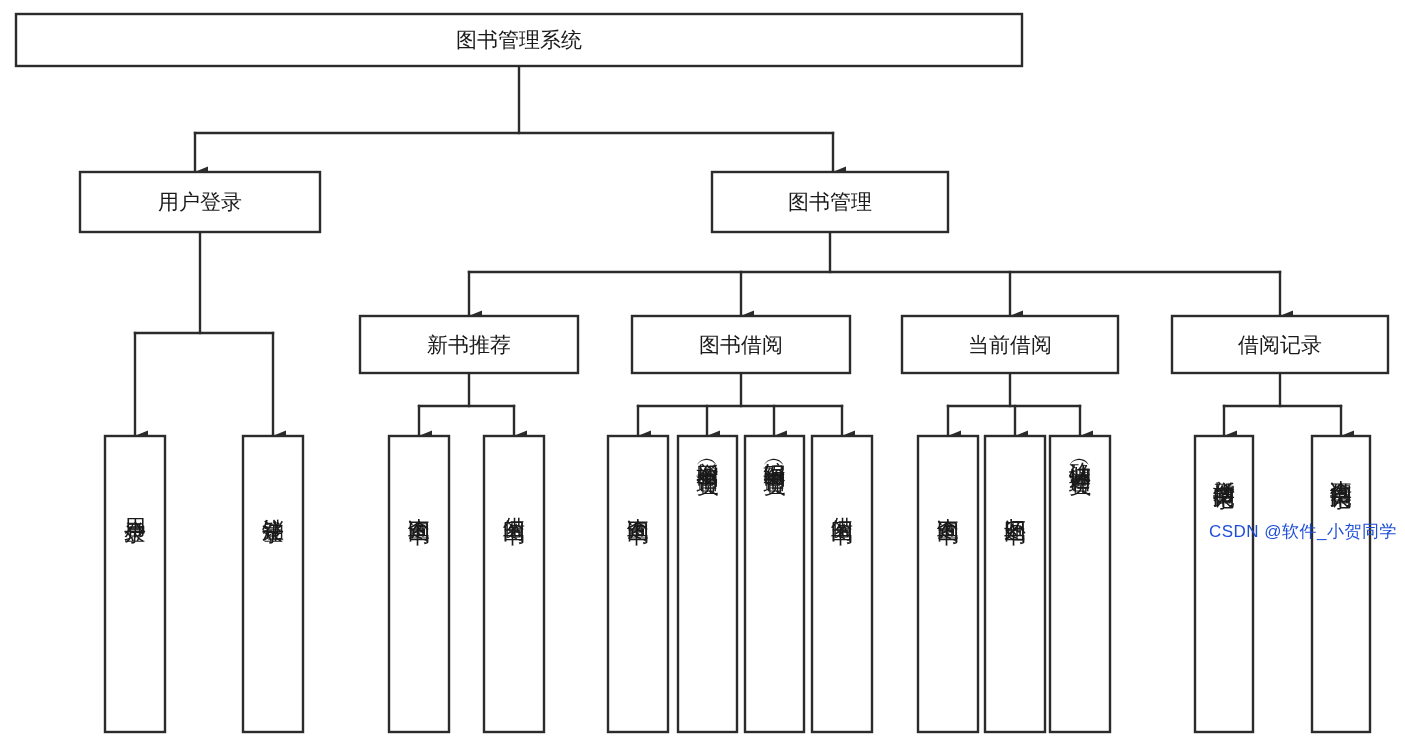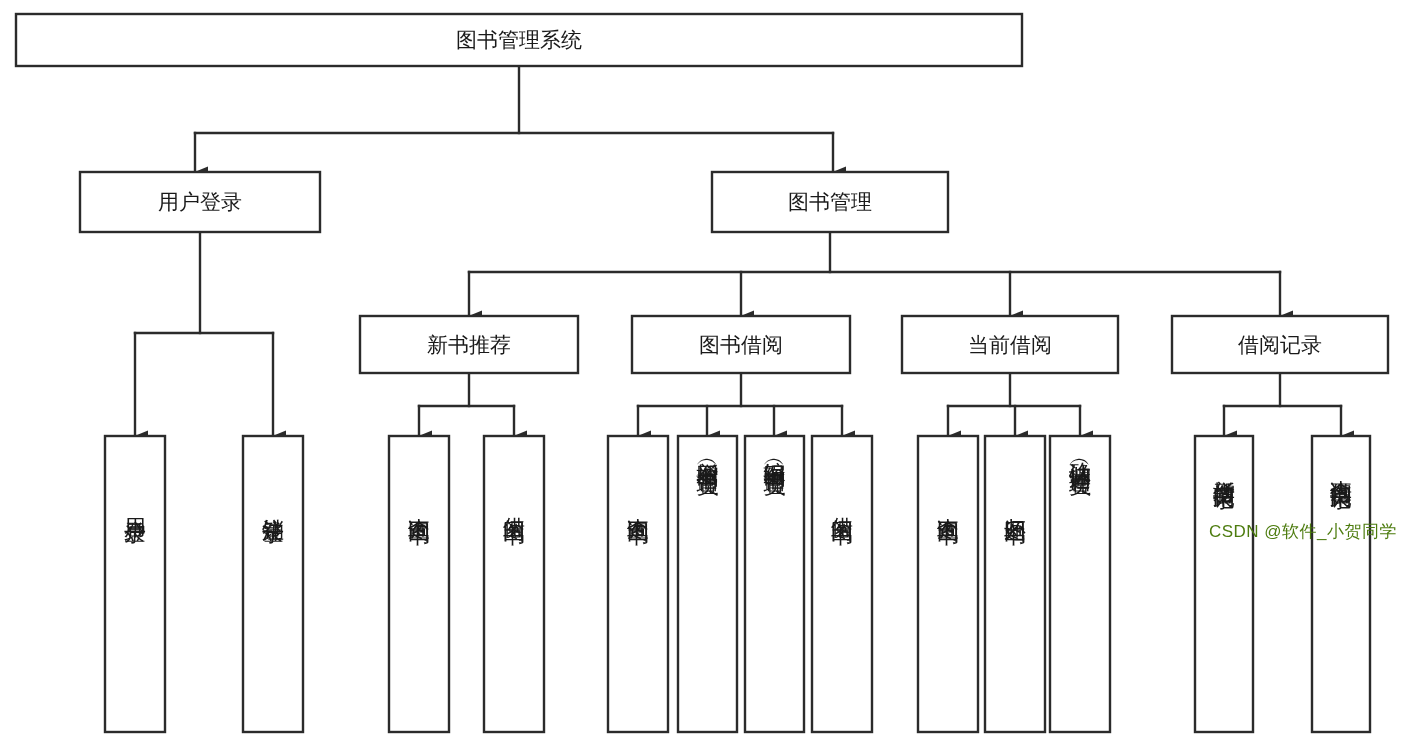--- a/index.html
+++ b/index.html
@@ -65,21 +65,21 @@
     color: #1a1a1a;
     letter-spacing: 2px;
     white-space: nowrap;
   }
   .watermark {
     position: absolute;
     right: 8px;
     bottom: 4px;
     font-family: "Liberation Sans", "DejaVu Sans", sans-serif;
     font-size: 17px;
-    color: #4d7c0f;
+    color: #1d4ed8;
     letter-spacing: 0.5px;
     white-space: nowrap;
   }
 </style>
 </head>
 <body>
 
 <div id="diagram-root">
 
   <svg id="flow" viewBox="0 0 1405 747">

